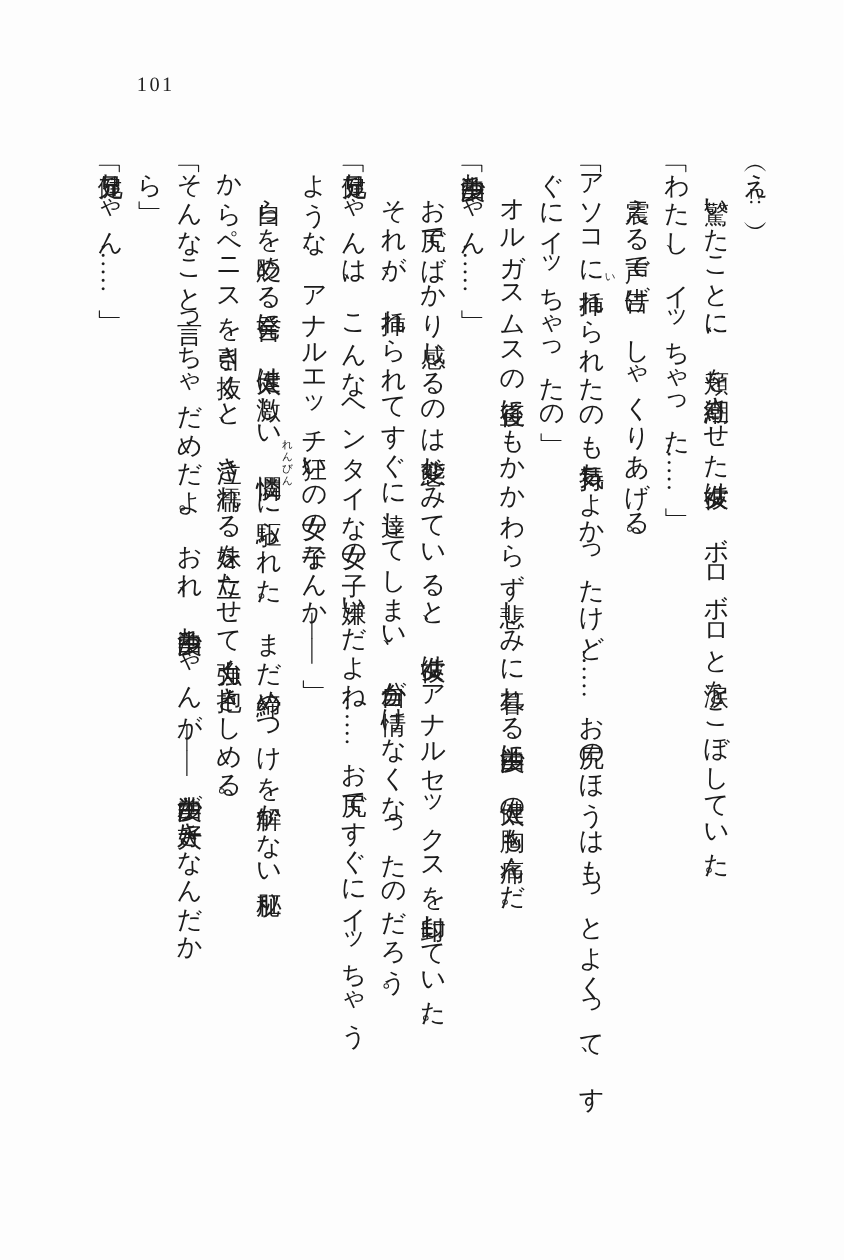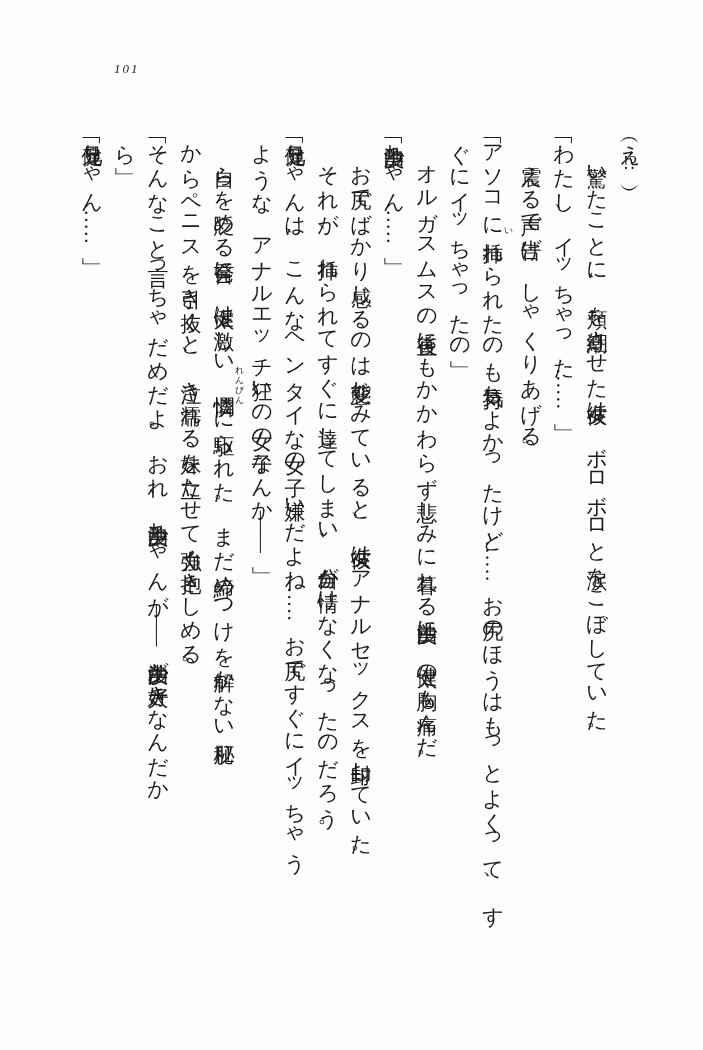--- a/index.html
+++ b/index.html
@@ -13,22 +13,21 @@
     height: 1050px;
     background: #fdfdfd;
     overflow: hidden;
     font-family: "Liberation Serif", "DejaVu Serif", serif;
     color: #1c1c1c;
   }
   .page-number {
     position: absolute;
     top: 61px;
     left: 114px;
-    font-size: 13px;
-    font-style: italic;
+    font-size: 17px;
     letter-spacing: 2px;
     color: #222222;
   }
   .text-area {
     position: absolute;
     top: 130px;
     right: 57px;
     height: 800px;
     writing-mode: vertical-rl;
     text-orientation: mixed;

